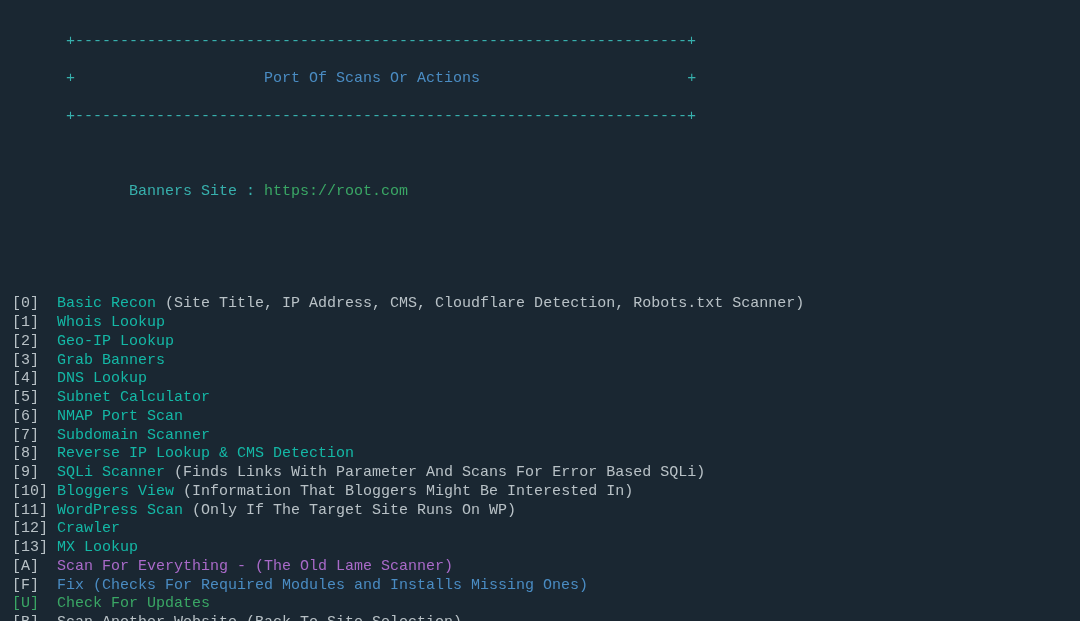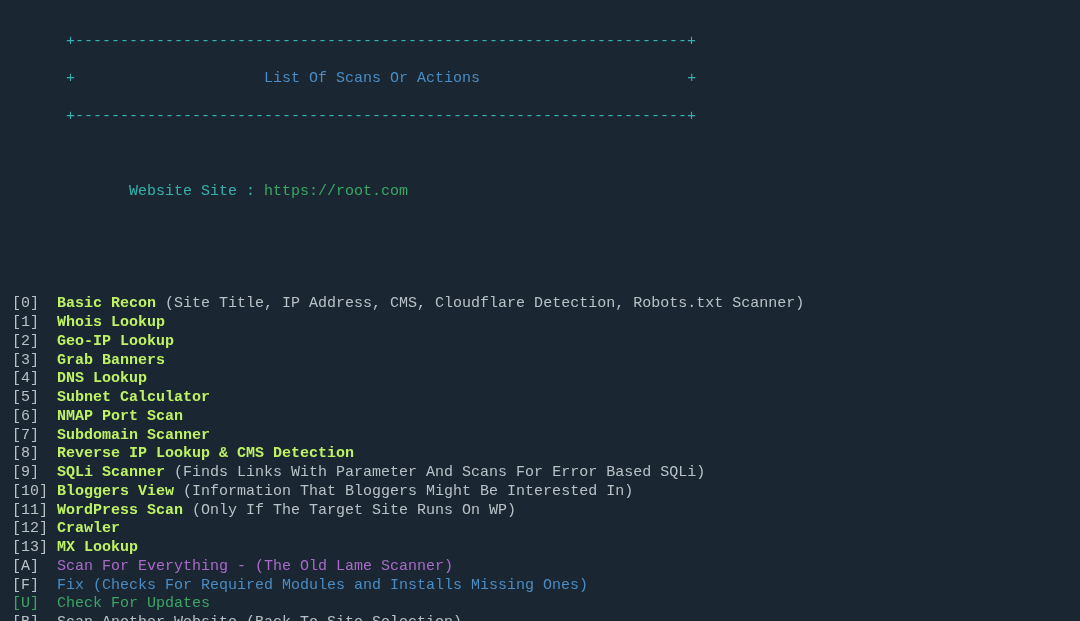--- a/index.html
+++ b/index.html
@@ -13,33 +13,33 @@
     line-height: 1.25;
     color: #cfd8dc;
     overflow: hidden;
   }
   .screen {
     padding: 14px 12px 0 12px;
     white-space: pre;
   }
   .cyan    { color: #37b0ad; }
   .blue    { color: #4a8cc3; }
-  .yellow  { color: #bef264; font-weight: bold; }
+  .yellow  { color: #14b8a6; }
   .gray    { color: #b8c1c6; }
   .purple  { color: #a96ac9; text-align: right; }
   .green   { color: #3aa765; }
   .row { display: block; }
 </style>
 </head>
 <body>
 
 <div class="screen">
 <span class="row"><span class="cyan">      +--------------------------------------------------------------------+</span></span>
-<span class="row"><span class="cyan">      +                     </span><span class="blue">List Of Scans Or Actions</span><span class="cyan">                       +</span></span>
+<span class="row"><span class="cyan">      +                     </span><span class="blue">Port Of Scans Or Actions</span><span class="cyan">                       +</span></span>
 <span class="row"><span class="cyan">      +--------------------------------------------------------------------+</span></span>
 <span class="row">&nbsp;</span>
-<span class="row"><span>             </span><span class="cyan">Website Site : </span><span class="green">https://root.com</span></span>
+<span class="row"><span>             </span><span class="cyan">Banners Site : </span><span class="green">https://root.com</span></span>
 <span class="row">&nbsp;</span>
 <span class="row">&nbsp;</span>
 <div id="menu-list"><span class="row"><span class="gray">[0]</span><span>  </span><span class="yellow">Basic Recon</span><span class="gray"> (Site Title, IP Address, CMS, Cloudflare Detection, Robots.txt Scanner)</span></span><span class="row"><span class="gray">[1]</span><span>  </span><span class="yellow">Whois Lookup</span></span><span class="row"><span class="gray">[2]</span><span>  </span><span class="yellow">Geo-IP Lookup</span></span><span class="row"><span class="gray">[3]</span><span>  </span><span class="yellow">Grab Banners</span></span><span class="row"><span class="gray">[4]</span><span>  </span><span class="yellow">DNS Lookup</span></span><span class="row"><span class="gray">[5]</span><span>  </span><span class="yellow">Subnet Calculator</span></span><span class="row"><span class="gray">[6]</span><span>  </span><span class="yellow">NMAP Port Scan</span></span><span class="row"><span class="gray">[7]</span><span>  </span><span class="yellow">Subdomain Scanner</span></span><span class="row"><span class="gray">[8]</span><span>  </span><span class="yellow">Reverse IP Lookup &amp; CMS Detection</span></span><span class="row"><span class="gray">[9]</span><span>  </span><span class="yellow">SQLi Scanner</span><span class="gray"> (Finds Links With Parameter And Scans For Error Based SQLi)</span></span><span class="row"><span class="gray">[10]</span><span> </span><span class="yellow">Bloggers View</span><span class="gray"> (Information That Bloggers Might Be Interested In)</span></span><span class="row"><span class="gray">[11]</span><span> </span><span class="yellow">WordPress Scan</span><span class="gray"> (Only If The Target Site Runs On WP)</span></span><span class="row"><span class="gray">[12]</span><span> </span><span class="yellow">Crawler</span></span><span class="row"><span class="gray">[13]</span><span> </span><span class="yellow">MX Lookup</span></span><span class="row"><span class="gray">[A]</span><span>  </span><span class="purple">Scan For Everything - (The Old Lame Scanner)</span></span><span class="row"><span class="gray">[F]</span><span>  </span><span class="blue">Fix (Checks For Required Modules and Installs Missing Ones)</span></span><span class="row"><span class="green">[U]</span><span>  </span><span class="green">Check For Updates</span></span><span class="row"><span class="gray">[B]</span><span>  </span><span class="gray">Scan Another Website (Back To Site Selection)</span></span></div>
 
 
 </div>
 
 </body></html>

